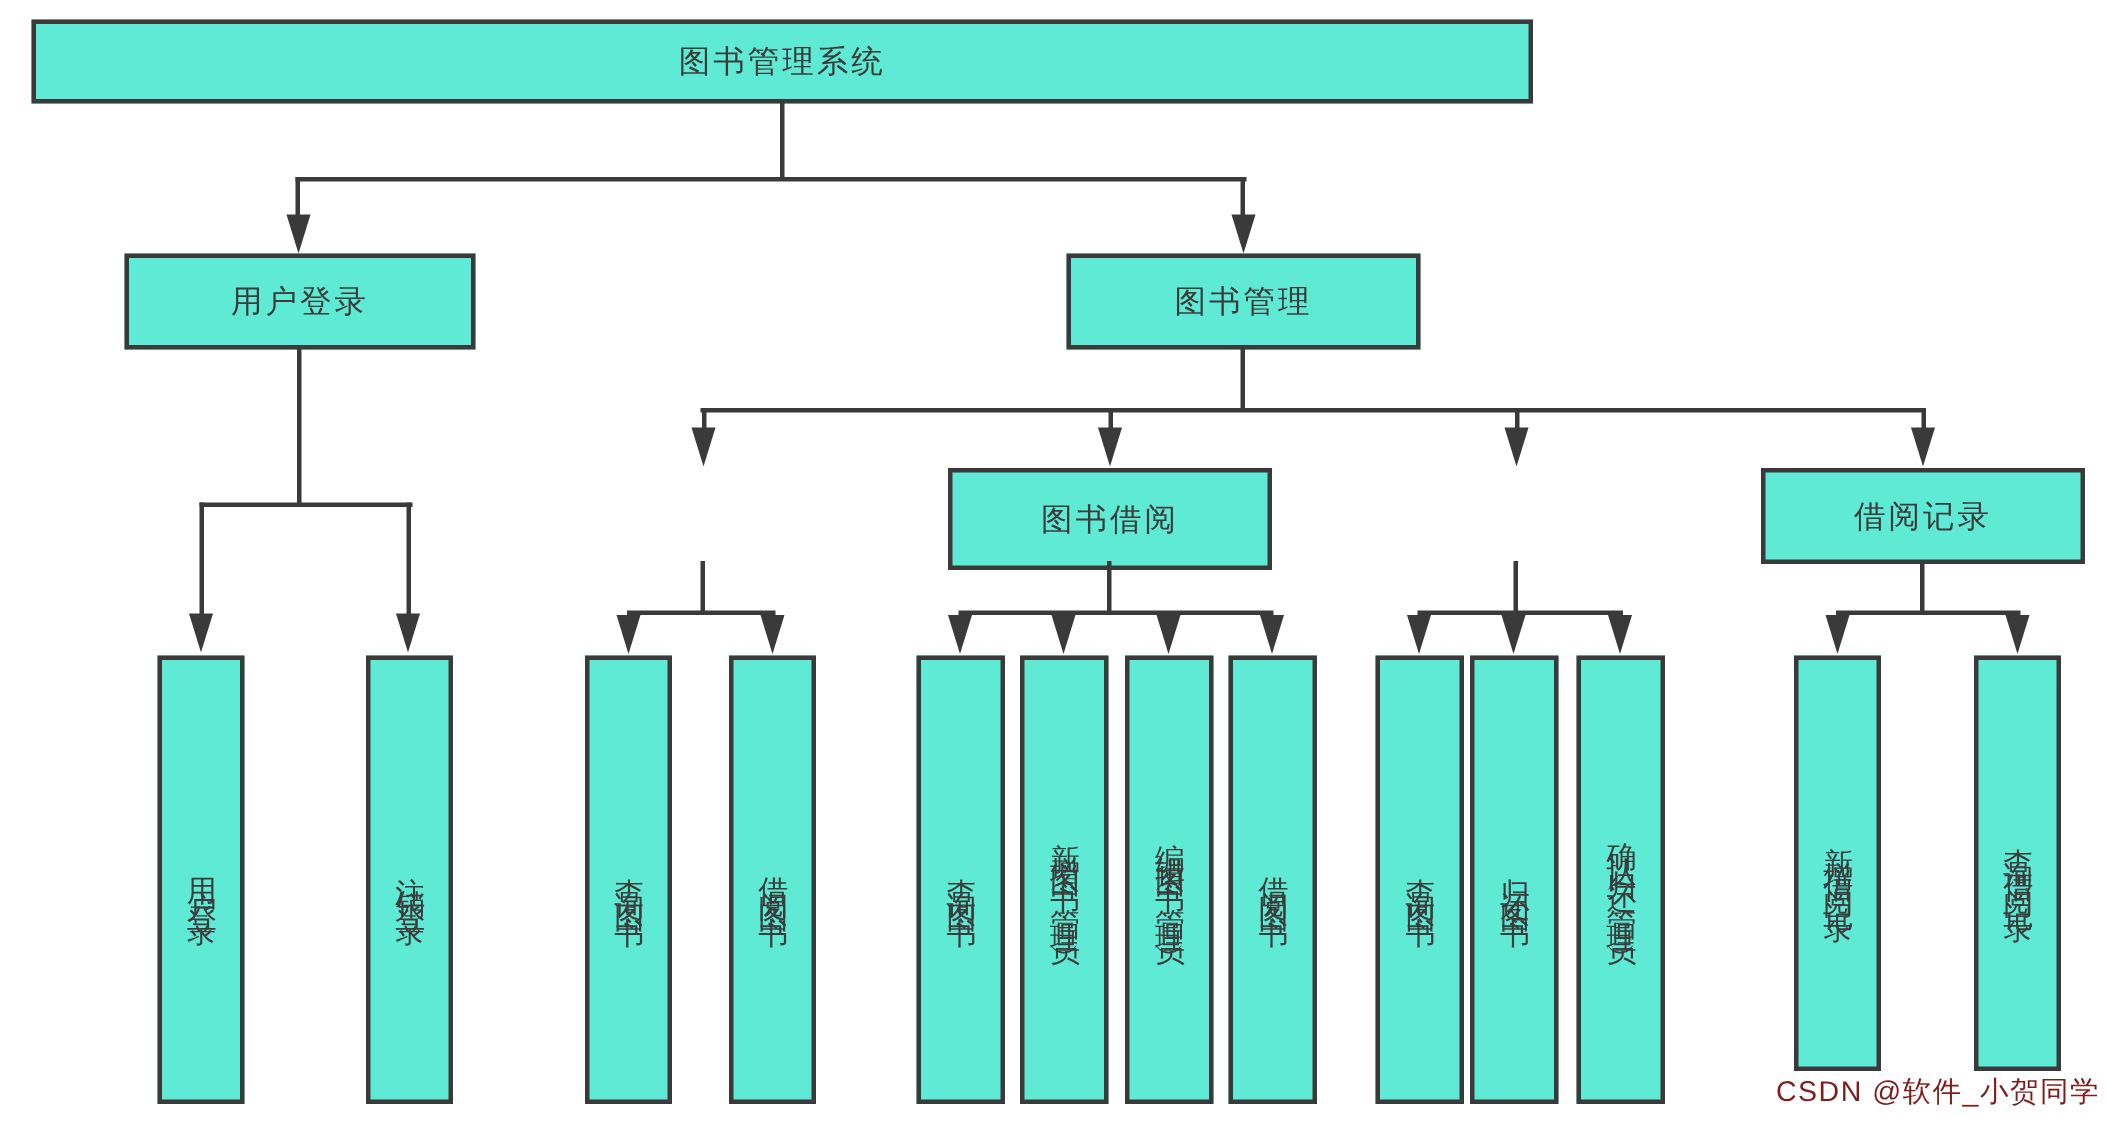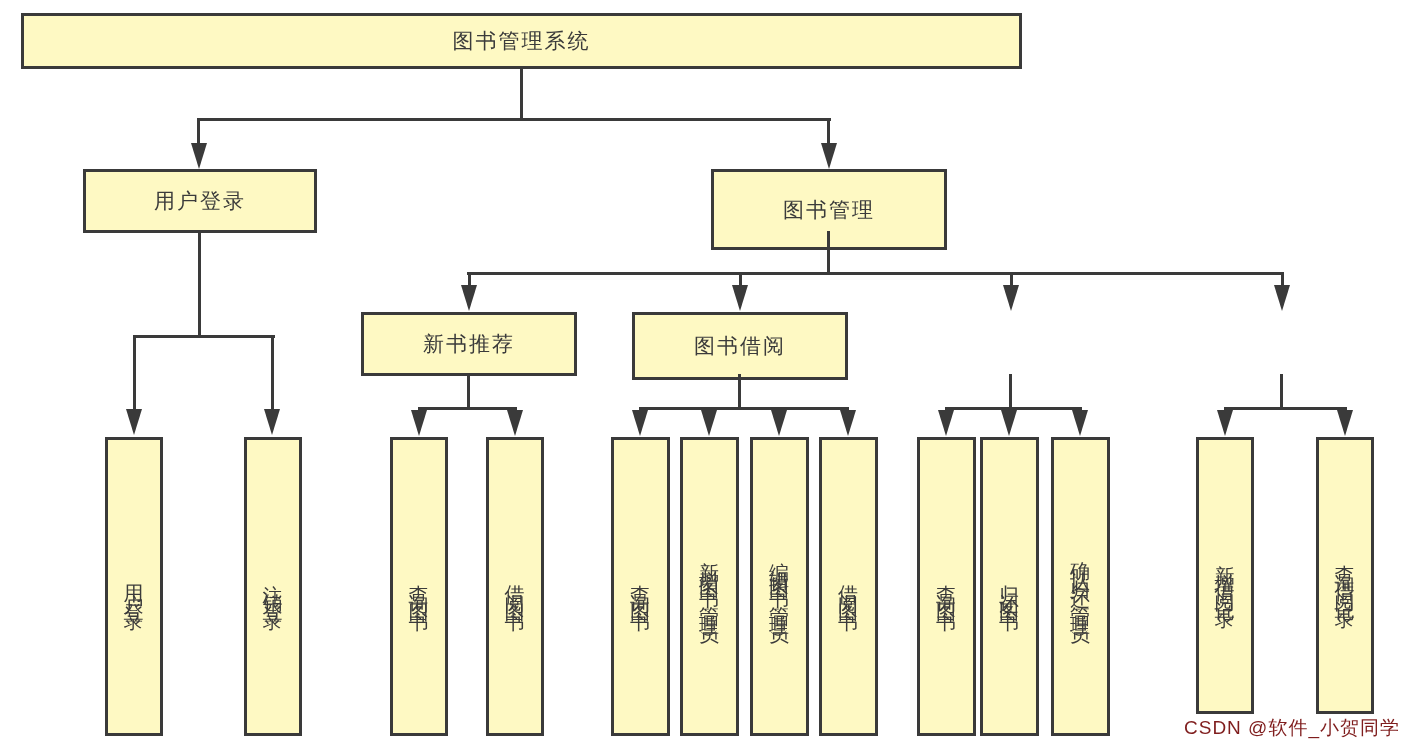--- a/index.html
+++ b/index.html
@@ -1,21 +1,21 @@
 <!DOCTYPE html>
 <html><head>
 <meta charset="utf-8">
 <style>
   html,body{margin:0;padding:0;background:#ffffff;}
   #canvas{
     position:relative;width:1405px;height:747px;background:#ffffff;overflow:hidden;
     font-family:"Liberation Sans", sans-serif;color:#3b3b3b;
   }
   .box{
-    position:absolute;border:3px solid #3a3a3a;background:#fef9c3;box-sizing:border-box;
+    position:absolute;border:3px solid #3a3a3a;background:#5eead4;box-sizing:border-box;
     display:flex;align-items:center;justify-content:center;color:#3b3b3b;
   }
   .hbox{font-size:21px;letter-spacing:2px;white-space:nowrap;}
   .vbox{writing-mode:vertical-lr;font-size:20px;letter-spacing:9px;line-height:1;}
   .line{position:absolute;background:#3a3a3a;}
   .arrow{
     position:absolute;width:0;height:0;
     border-left:8px solid transparent;border-right:8px solid transparent;
     border-top:26px solid #3a3a3a;
   }
@@ -32,42 +32,42 @@
   <div class="box hbox" style="left:21px;top:13px;width:1001px;height:56px;">图书管理系统</div>
 
   <div class="line" style="left:520px;top:68px;width:3px;height:52px;"></div>
   <div class="line" style="left:197px;top:118px;width:634px;height:3px;"></div>
   <div class="line" style="left:197px;top:118px;width:3px;height:28px;"></div>
   <div class="arrow" style="left:191px;top:143px;"></div>
   <div class="line" style="left:827px;top:118px;width:3px;height:28px;"></div>
   <div class="arrow" style="left:821px;top:143px;"></div>
 
   <div class="box hbox" style="left:83px;top:169px;width:234px;height:64px;">用户登录</div>
-  <div class="box hbox" style="left:711px;top:169px;width:236px;height:81px;">图书管理</div>
+  <div class="box hbox" style="left:711px;top:169px;width:236px;height:64px;">图书管理</div>
 
   <div class="line" style="left:198px;top:231px;width:3px;height:107px;"></div>
   <div class="line" style="left:133px;top:335px;width:142px;height:3px;"></div>
   <div class="line" style="left:133px;top:335px;width:3px;height:76px;"></div>
   <div class="arrow" style="left:126px;top:409px;"></div>
   <div class="line" style="left:271px;top:335px;width:3px;height:76px;"></div>
   <div class="arrow" style="left:264px;top:409px;"></div>
 
   <div class="line" style="left:827px;top:231px;width:3px;height:43px;"></div>
   <div class="line" style="left:467px;top:272px;width:816px;height:3px;"></div>
   <div class="line" style="left:468px;top:272px;width:3px;height:16px;"></div>
   <div class="arrow" style="left:461px;top:285px;"></div>
   <div class="line" style="left:739px;top:272px;width:3px;height:16px;"></div>
   <div class="arrow" style="left:732px;top:285px;"></div>
   <div class="line" style="left:1010px;top:272px;width:3px;height:16px;"></div>
   <div class="arrow" style="left:1003px;top:285px;"></div>
   <div class="line" style="left:1281px;top:272px;width:3px;height:16px;"></div>
   <div class="arrow" style="left:1274px;top:285px;"></div>
 
-  <div class="box hbox" style="left:361px;top:312px;width:216px;height:64px;">新书推荐</div>
   <div class="box hbox" style="left:632px;top:312px;width:216px;height:68px;">图书借阅</div>
+  <div class="box hbox" style="left:1174px;top:312px;width:216px;height:64px;">借阅记录</div>
 
   <div class="line" style="left:467px;top:374px;width:3px;height:35px;"></div>
   <div class="line" style="left:418px;top:407px;width:99px;height:3px;"></div>
   <div class="arrow" style="left:411px;top:410px;"></div>
   <div class="arrow" style="left:507px;top:410px;"></div>
 
   <div class="line" style="left:738px;top:374px;width:3px;height:35px;"></div>
   <div class="line" style="left:639px;top:407px;width:210px;height:3px;"></div>
   <div class="arrow" style="left:632px;top:410px;"></div>
   <div class="arrow" style="left:701px;top:410px;"></div>

